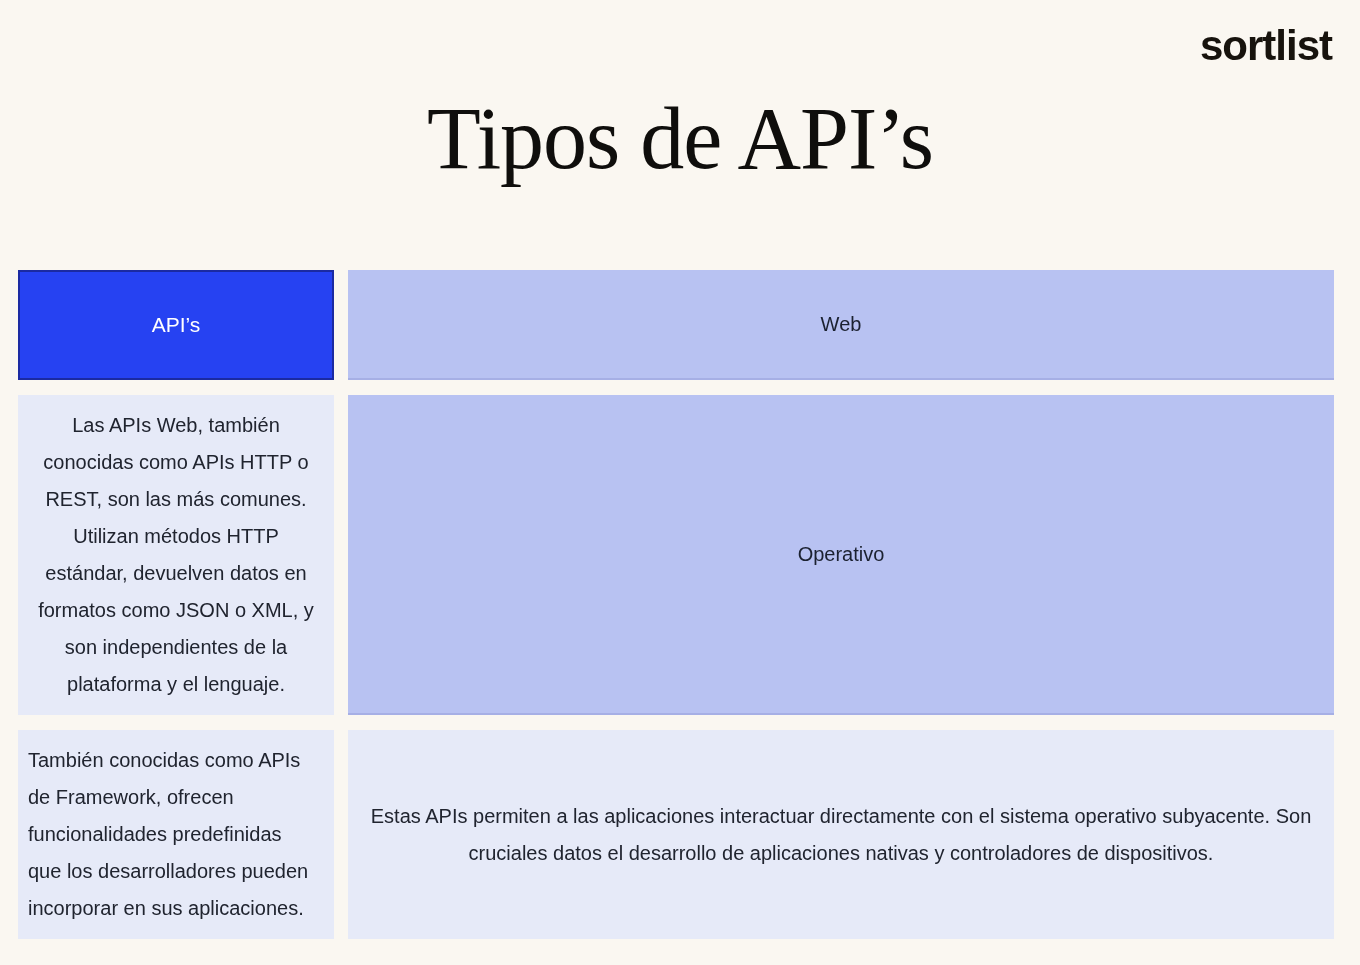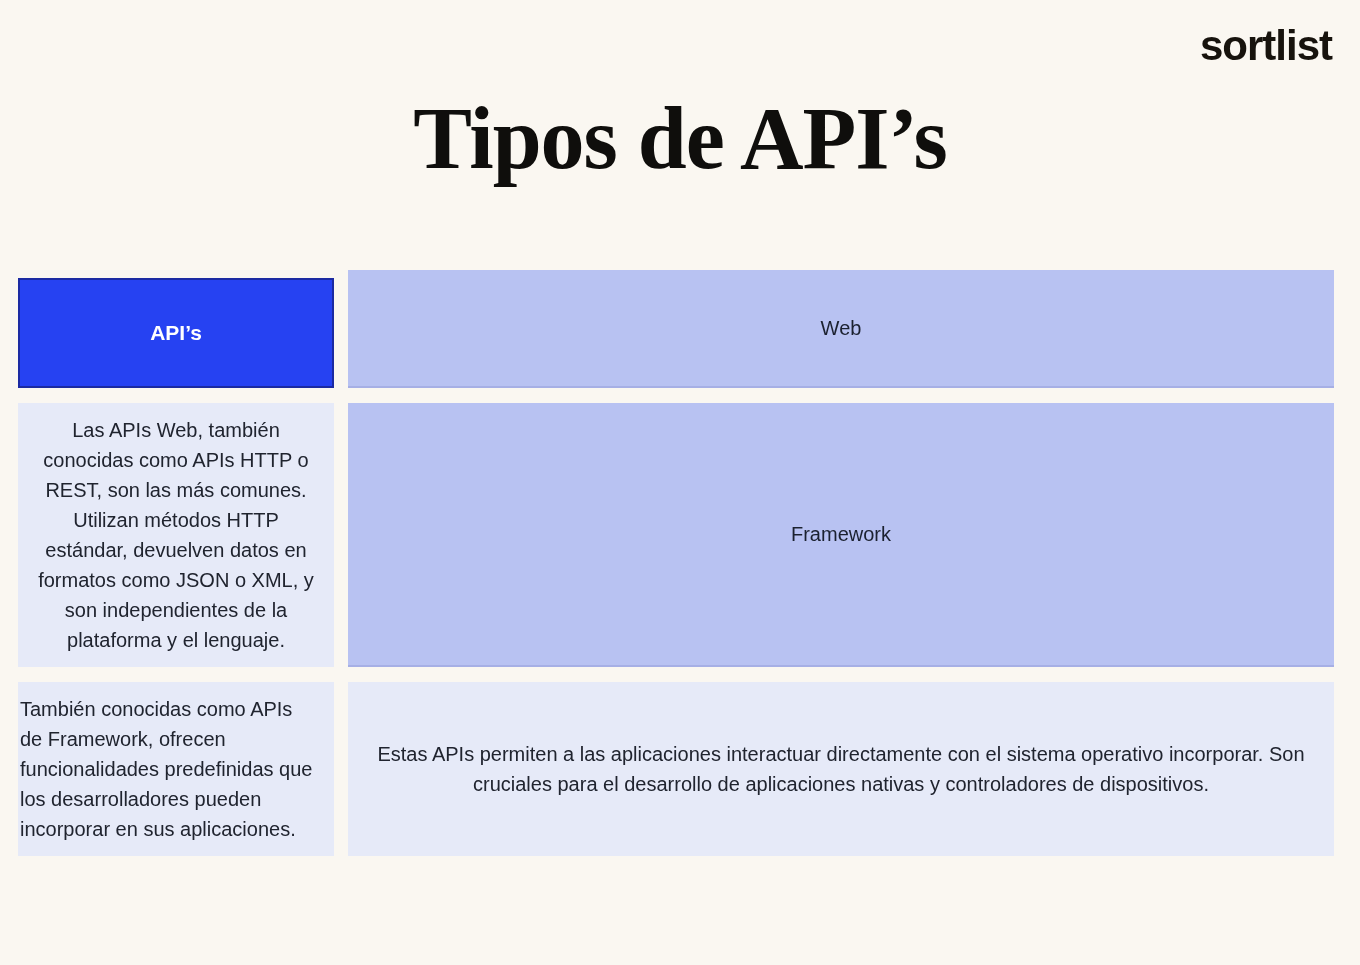--- a/index.html
+++ b/index.html
@@ -30,21 +30,21 @@
     letter-spacing:-1px;
     color:var(--logo-ink);
   }
   .title{
     position:absolute;
     top:88px;
     left:0;
     width:100%;
     text-align:center;
     font-family:"Liberation Serif","DejaVu Serif",serif;
-    font-weight:700;
+    font-weight:400;
     font-size:88px;
     letter-spacing:-1px;
     color:#0f0e0c;
   }
   .table{
     position:absolute;
     top:270px;
     left:18px;
     width:1316px;
     display:grid;
@@ -54,57 +54,56 @@
   }
   .cell{
     display:flex;
     align-items:center;
     justify-content:center;
   }
   .head{
     background:var(--blue);
     border:2px solid var(--blue-border);
     color:var(--header-text);
-    font-weight:700;
+    font-weight:400;
     font-size:21px;
     height:110px;
-    margin-top:8px;
   }
   .label{
     background:var(--label-bg);
     font-size:20px;
     color:#1b2130;
     text-align:center;
     padding:2px 14px;
     border-bottom:2px solid rgba(110,120,190,0.25);
   }
   .concept{
     background:var(--concept-bg);
     font-size:20px;
-    line-height:30px;
+    line-height:37px;
     color:#20242f;
     text-align:center;
     padding:12px 16px;
   }
   .concept.left{
     text-align:left;
     justify-content:flex-start;
-    padding-left:2px;
+    padding-left:10px;
   }
 </style>
 </head>
 <body>
 
 <div class="logo">sortlist</div>
 
 <h1 class="title">Tipos de API’s</h1>
 
 <div class="table">
   <div class="cell head">API’s</div>
 
   <div class="cell label">Web</div>
   <div class="cell concept">Las APIs Web, también conocidas como APIs HTTP o REST, son las más comunes. Utilizan métodos HTTP estándar, devuelven datos en formatos como JSON o XML, y son independientes de la plataforma y el lenguaje.</div>
 
-  <div class="cell label">Framework</div>
+  <div class="cell label">Operativo</div>
   <div class="cell concept left">También conocidas como APIs de Framework, ofrecen funcionalidades predefinidas que los desarrolladores pueden incorporar en sus aplicaciones.</div>
 
-  <div class="cell concept">Estas APIs permiten a las aplicaciones interactuar directamente con el sistema operativo incorporar. Son cruciales para el desarrollo de aplicaciones nativas y controladores de dispositivos.</div>
+  <div class="cell concept">Estas APIs permiten a las aplicaciones interactuar directamente con el sistema operativo subyacente. Son cruciales datos el desarrollo de aplicaciones nativas y controladores de dispositivos.</div>
 </div>
 
 </body></html>

